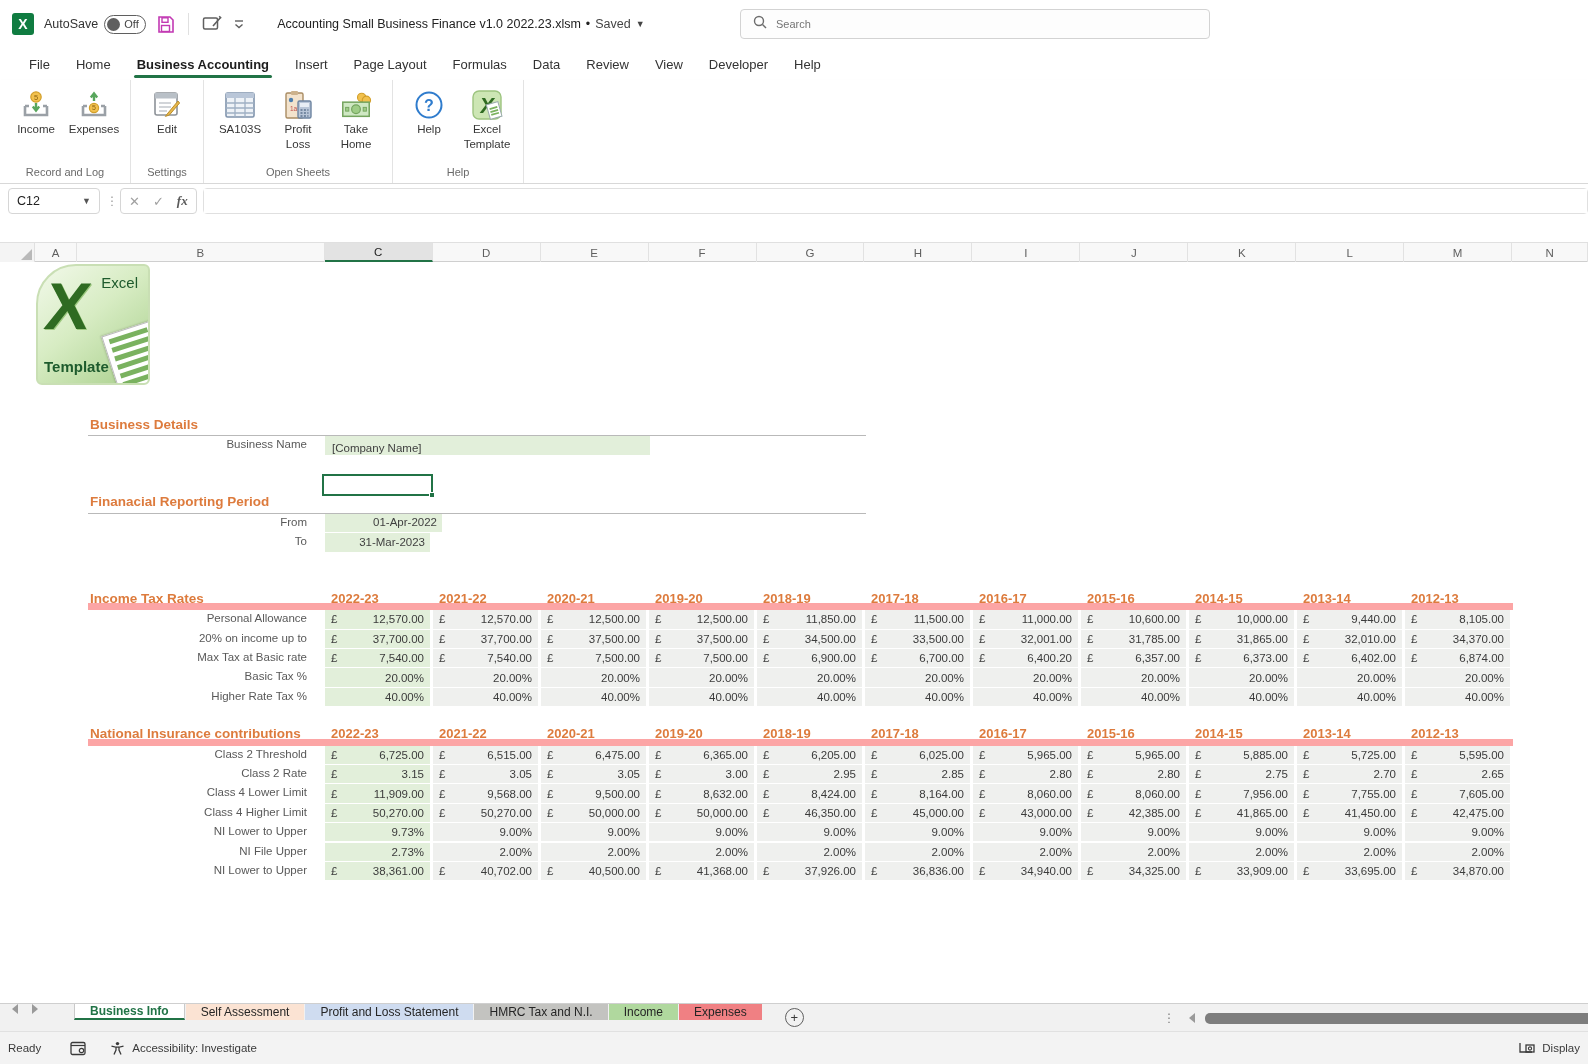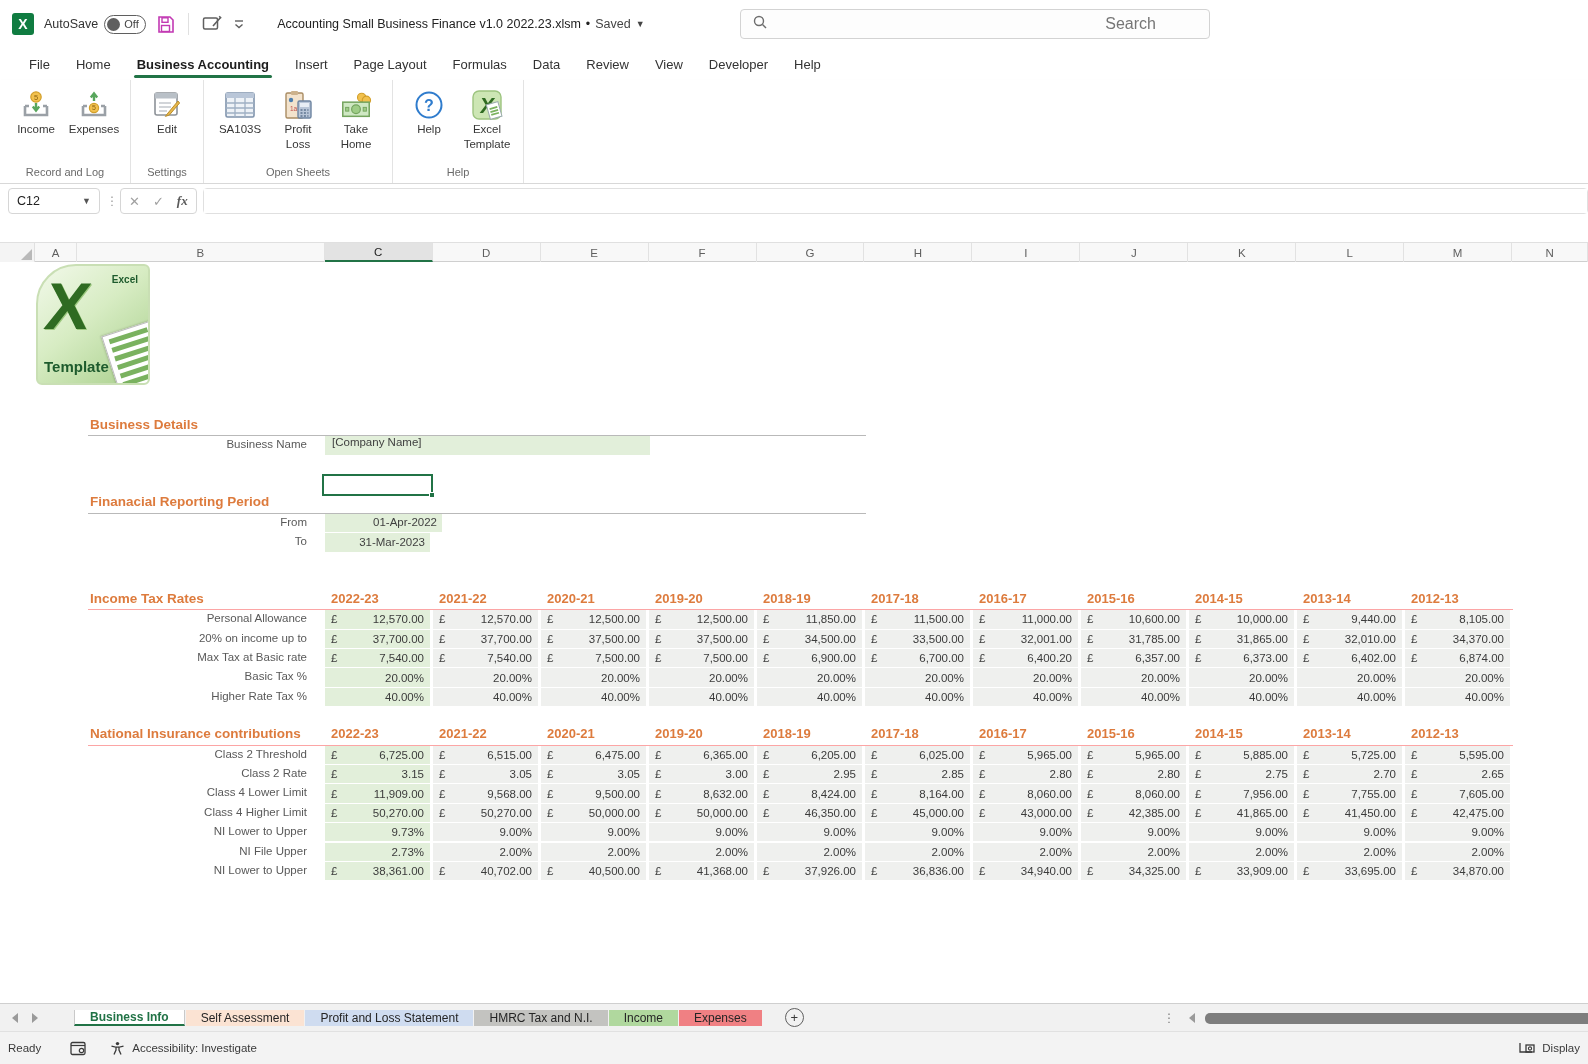--- a/index.html
+++ b/index.html
@@ -13,21 +13,21 @@
   .autosave { display:flex; align-items:center; gap:6px; font-size:12.5px; color:#333; }
   .toggle { width:42px; height:19px; border:1.5px solid #5f5f5f; border-radius:10px; display:flex; align-items:center; padding:1px 4px 1px 2px; gap:4px; }
   .knob { width:13px; height:13px; border-radius:50%; background:#5f5f5f; }
   .toggle .state { font-size:11px; color:#444; }
   .qa svg { display:block; }
   .qa-sep { width:1px; height:22px; background:#e0e0e0; margin:0 3px; }
   .doctitle { margin-left:32px; font-size:12.5px; color:#222; display:flex; align-items:center; gap:5px; white-space:nowrap; }
   .doctitle .saved { color:#444; }
   .doctitle .chev { font-size:9px; color:#444; }
   .searchbox { position:absolute; left:740px; top:9px; width:470px; height:30px; border:1px solid #d3d3d3; border-radius:4px; background:#fdfdfd; display:flex; align-items:center; padding-left:12px; gap:9px; }
-  .searchbox input { border:none; outline:none; background:transparent; font-size:16px; color:#333; width:380px; font-family:"Liberation Sans",sans-serif;text-align:right; }
+  .searchbox input { border:none; outline:none; background:transparent; font-size:11px; color:#333; width:380px; font-family:"Liberation Sans",sans-serif; }
 
   
   .menubar { height:32px; display:flex; align-items:flex-end; padding-left:16px; gap:0; background:#fff; }
   .mtab { font-size:13px; color:#333; padding:6px 13px 8px; cursor:default; white-space:nowrap; }
   .mtab.active { font-weight:bold; color:#1d1d1d; position:relative; }
   .mtab.active::after { content:""; position:absolute; left:10px; right:10px; bottom:2px; height:3px; background:#217346; border-radius:2px; }
 
   
   .ribbon { height:104px; background:#fff; border-bottom:1px solid #d8d8d8; display:flex; box-shadow:0 1px 2px rgba(0,0,0,.06); }
   .rgroup { display:flex; flex-direction:column; align-items:center; padding:4px 8px 0; border-right:1px solid #e3e3e3; }
@@ -56,47 +56,47 @@
   .colh { height:19px; border-right:1px solid #e2e2e2; font-size:11.5px; color:#5f5f5f; display:flex; align-items:center; justify-content:center; }
   .colh.sel { background:#e3e3e3; border-bottom:2px solid #217346; color:#222; }
   .rowgutter { position:absolute; left:0; top:20px; width:35px; }
   .rownum { height:19.35px; border-bottom:1px solid #ececec; border-right:1px solid #dcdcdc; font-size:11px; color:#5f5f5f; text-align:right; padding:3px 8px 0 0; background:#fbfbfb; }
   .rownum.sel { background:#e9e9e9; border-right:2px solid #217346; color:#222; }
   .sheet { position:absolute; left:0; top:20px; width:1588px; height:741px; background:#fff; overflow:hidden; }
 
   
   .abs { position:absolute; }
   .logo { left:36px; top:2px; width:114px; height:121px; border-radius:40px 6px 6px 6px; background:linear-gradient(140deg,#f2f9ea 0%,#d7ecc3 45%,#a8cf8b 100%); border:2px solid #c9dfb4; overflow:hidden; }
-  .logo .l-excel { position:absolute; right:10px; top:8px; font-size:10px; font-weight:bold; color:#1e5b2d; }
+  .logo .l-excel { position:absolute; right:10px; top:8px; font-size:15px; font-weight:normal; color:#1e5b2d; }
   .logo .l-x { position:absolute; left:8px; top:2px; font-size:66px; font-weight:bold; color:#2f6b22; transform:skewX(-8deg); text-shadow:1px 1px 0 #9cc87e; }
   .logo .l-template { position:absolute; left:6px; bottom:8px; font-size:15px; font-weight:bold; color:#1e5b2d; }
   .logo .l-sheet { position:absolute; right:-14px; bottom:-8px; width:52px; height:64px; background:#fff; border:1px solid #bbb; transform:rotate(-18deg); box-shadow:-1px -1px 2px rgba(0,0,0,.15); }
   .logo .l-sheet i { display:block; height:5px; margin:4px 5px 0; background:#7ab25f; }
   .banner { left:166px; top:19px; width:700px; height:97px; background:#4f7b31; display:flex; align-items:center; justify-content:center; }
   .banner span { color:#fff; font-weight:bold; font-size:31px; letter-spacing:.5px; }
 
   .sechead { height:19.35px; border-bottom:1px solid #b9b9b9; font-size:13.5px; font-weight:bold; color:#dd7b3d; padding-left:2px; }
   .blabel { font-size:11.5px; color:#595959; text-align:right; }
   .gcell { background:#e2efda; font-size:11.5px; color:#3f3f3f; }
   .r { text-align:right; }
 
-  .trow-title { position:absolute; height:19.35px; border-bottom:1px solid #fca5a5; }
+  .trow-title { position:absolute; height:19.35px; border-bottom:7px solid #fca5a5; }
   .trow-title .ttl { position:absolute; left:2px; top:0; font-size:13.5px; font-weight:bold; color:#dd7b3d; white-space:nowrap; }
   .yhead { position:absolute; top:0; width:108px; font-size:13px; font-weight:bold; color:#dd7b3d; padding-left:6px; }
   .drow { position:absolute; height:19.35px; }
   .dlabel { position:absolute; left:77px; top:2px; width:248px; font-size:11.5px; color:#595959; text-align:right; padding-right:18px; }
   .dcell { position:absolute; top:0; width:105px; height:18.35px; background:#eff0ee; display:flex; align-items:center; justify-content:space-between; padding:0 6px; font-size:11.5px; color:#3b3b3b; }
   .dcell.green { background:#e2efda; }
   .dcell.pct { justify-content:flex-end; }
 
   .selcell { left:322px; top:211.8px; width:111px; height:22px; border:2px solid #217346; background:#fff; }
   .selcell .handle { position:absolute; right:-4px; bottom:-4px; width:6px; height:6px; background:#217346; border:1px solid #fff; }
 
   
-  .tabbar { position:absolute; left:0; top:1003px; width:1588px; height:28px; background:#f1f1f1; border-top:1px solid #cfcfcf; display:flex; align-items:center; }
+  .tabbar { position:absolute; left:0; top:1003px; width:1588px; height:28px; background:#f1f1f1; border-top:1px solid #cfcfcf; display:flex; align-items:flex-start; }
   .tnav { display:flex; align-items:center; gap:14px; padding:0 14px 0 12px; }
   .tarrow { width:0; height:0; border-top:5px solid transparent; border-bottom:5px solid transparent; }
   .tarrow.left  { border-right:6px solid #9a9a9a; }
   .tarrow.right { border-left:6px solid #9a9a9a; }
   .stabs { display:flex; align-items:stretch; margin-left:22px; }
   .stab { display:flex; align-items:center; padding:0 15px; font-size:12px; color:#252525; margin-right:1px; white-space:nowrap; }
   .stab.active { background:#fff; color:#217346; font-weight:bold; border:1px solid #c9c9c9; border-top:none; border-bottom:2px solid #217346; }
   .addsheet { width:19px; height:19px; border:1.2px solid #5f5f5f; border-radius:50%; color:#3a3a3a; font-size:13px; display:flex; align-items:center; justify-content:center; align-self:center; margin-left:22px; }
   .tscroll { position:absolute; right:0; top:0; height:28px; display:flex; align-items:center; }
   .tdots { color:#7d7d7d; font-size:12px; margin-right:14px; line-height:5px; }
@@ -376,21 +376,21 @@
           <i></i>
           <i></i>
           <i></i>
           <i></i>
         </span>
     </div>
 
 
     <div class="abs sechead" style="left:88px; top:154.8px; width:778px;">Business Details</div>
     <div class="abs blabel" style="left:77px; top:176px; width:248px; padding-right:18px;">Business Name</div>
-    <div class="abs gcell" style="left:325px; top:174.4px; width:325px; height:18.4px; padding:0 0 0 7px;">[Company Name]</div>
+    <div class="abs gcell" style="left:325px; top:174.4px; width:325px; height:18.4px; padding:6px 0 0 7px;">[Company Name]</div>
 
     <div class="abs selcell">
         <span class="handle"></span>
       </div>
 
     <div class="abs sechead" style="left:88px; top:232.2px; width:778px;">Finanacial Reporting Period</div>
     <div class="abs blabel" style="left:77px; top:253.5px; width:248px; padding-right:18px;">From</div>
     <div class="abs gcell r" style="left:325px; top:251.9px; width:117px; height:18.4px; padding:2.5px 5px 0 0;">01-Apr-2022</div>
     <div class="abs blabel" style="left:77px; top:272.9px; width:248px; padding-right:18px;">To</div>
     <div class="abs gcell r" style="left:325px; top:271.3px; width:105px; height:18.4px; padding:2.5px 5px 0 0;">31-Mar-2023</div>

